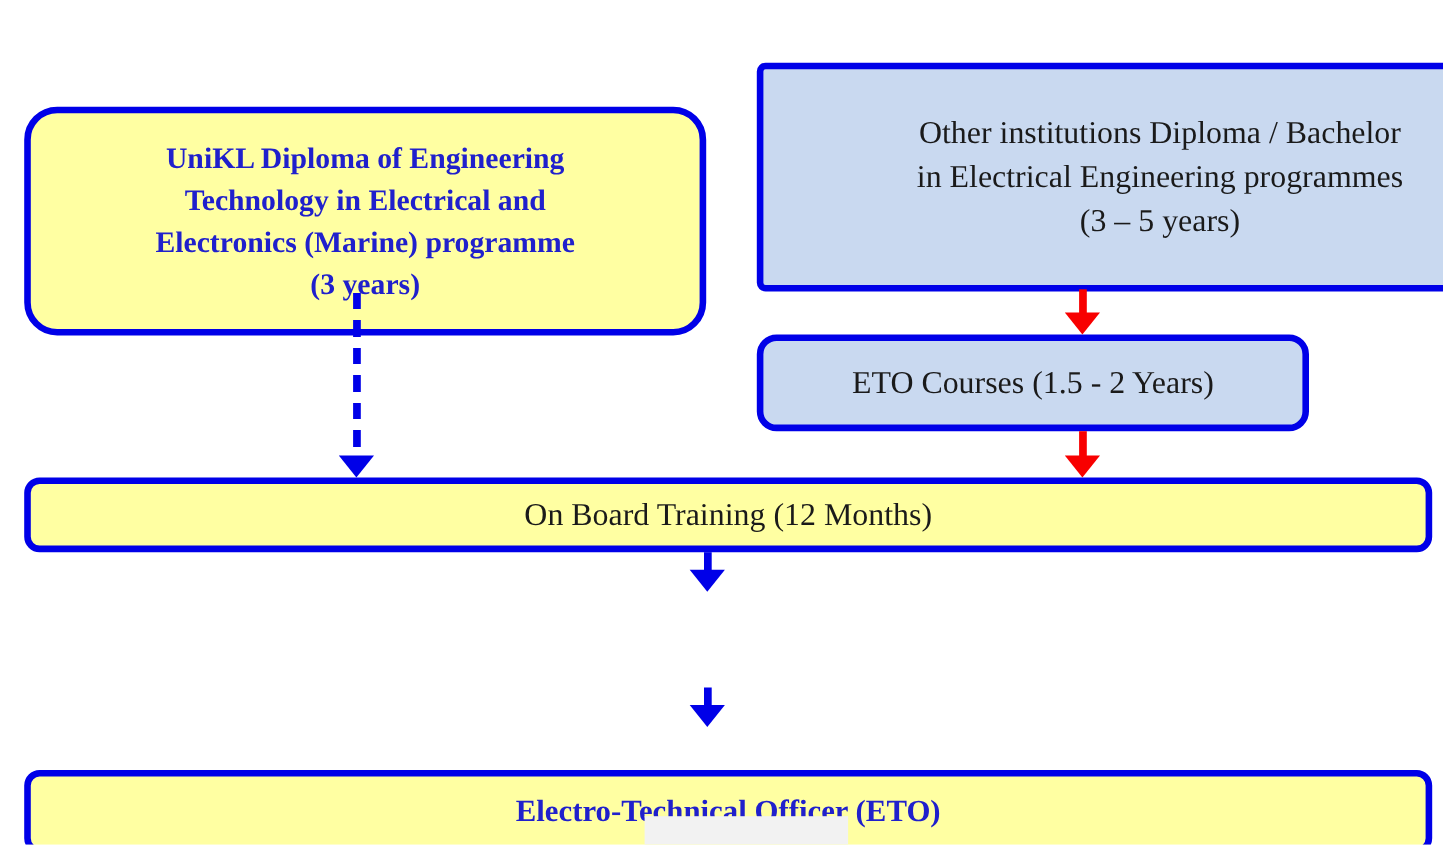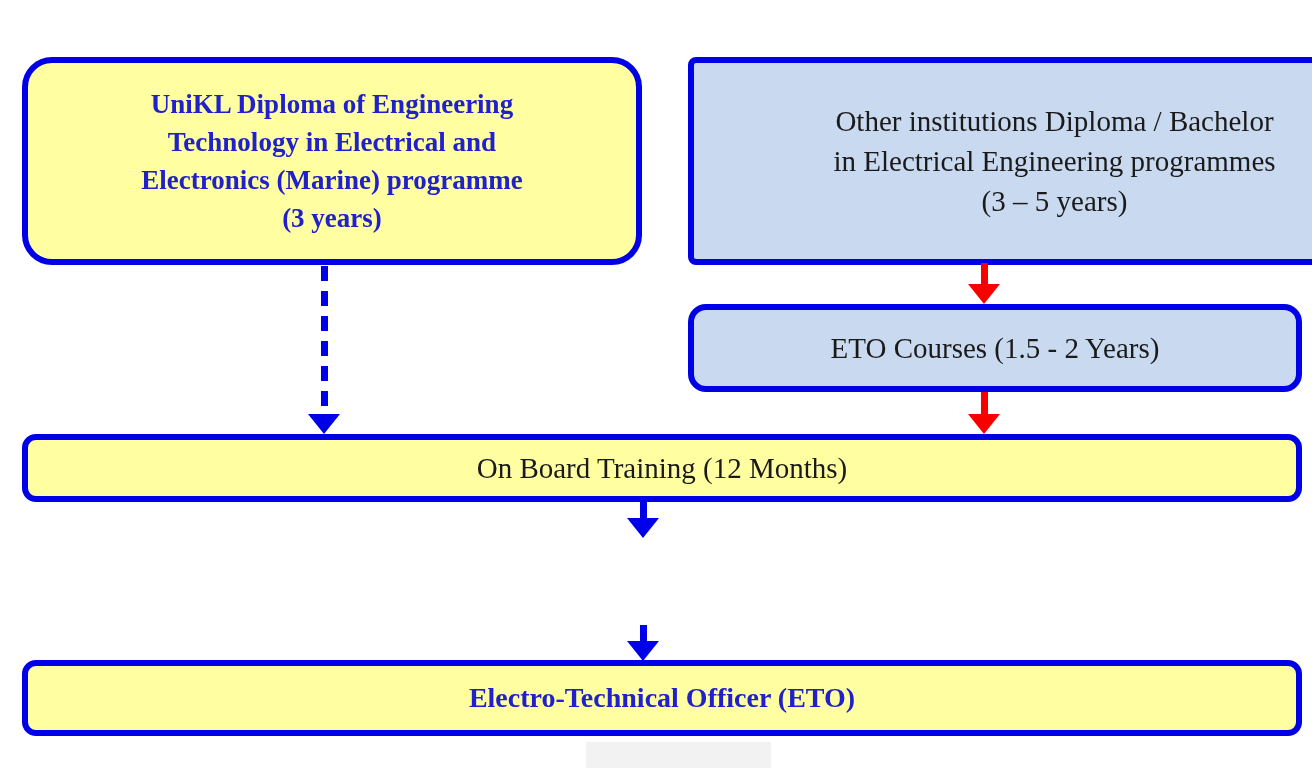--- a/index.html
+++ b/index.html
@@ -28,34 +28,34 @@
     border: 6px solid var(--border-blue);
     display: flex;
     align-items: center;
     justify-content: center;
     text-align: center;
     white-space: pre-line;
     color: var(--text-black);
   }
   .box.yellow { background: var(--fill-yellow); }
   .box.lightblue { background: var(--fill-lightblue); }
-  .box.blue-text { color: var(--text-blue); font-weight: 700; }
+  .box.blue-text { color: var(--text-blue); font-weight: 700; margin-top: 40px; }
 
   .box-unikl {
     left: 22px; top: 57px; width: 620px; height: 208px;
     border-radius: 30px;
     font-size: 27px; line-height: 38px;
   }
   .box-other {
     left: 688px; top: 57px; width: 733px; height: 208px;
     border-radius: 8px;
     font-size: 29px; line-height: 40px; text-align: center;
   }
   .box-eto-courses {
-    left: 688px; top: 304px; width: 614px; height: 88px;
+    left: 688px; top: 304px; width: 502px; height: 88px;
     border-radius: 18px;
     font-size: 29px;
   }
   .box-onboard {
     left: 22px; top: 434px; width: 1280px; height: 68px;
     border-radius: 14px;
     font-size: 29px;
     text-align: right;
   }
   .box-prep {

